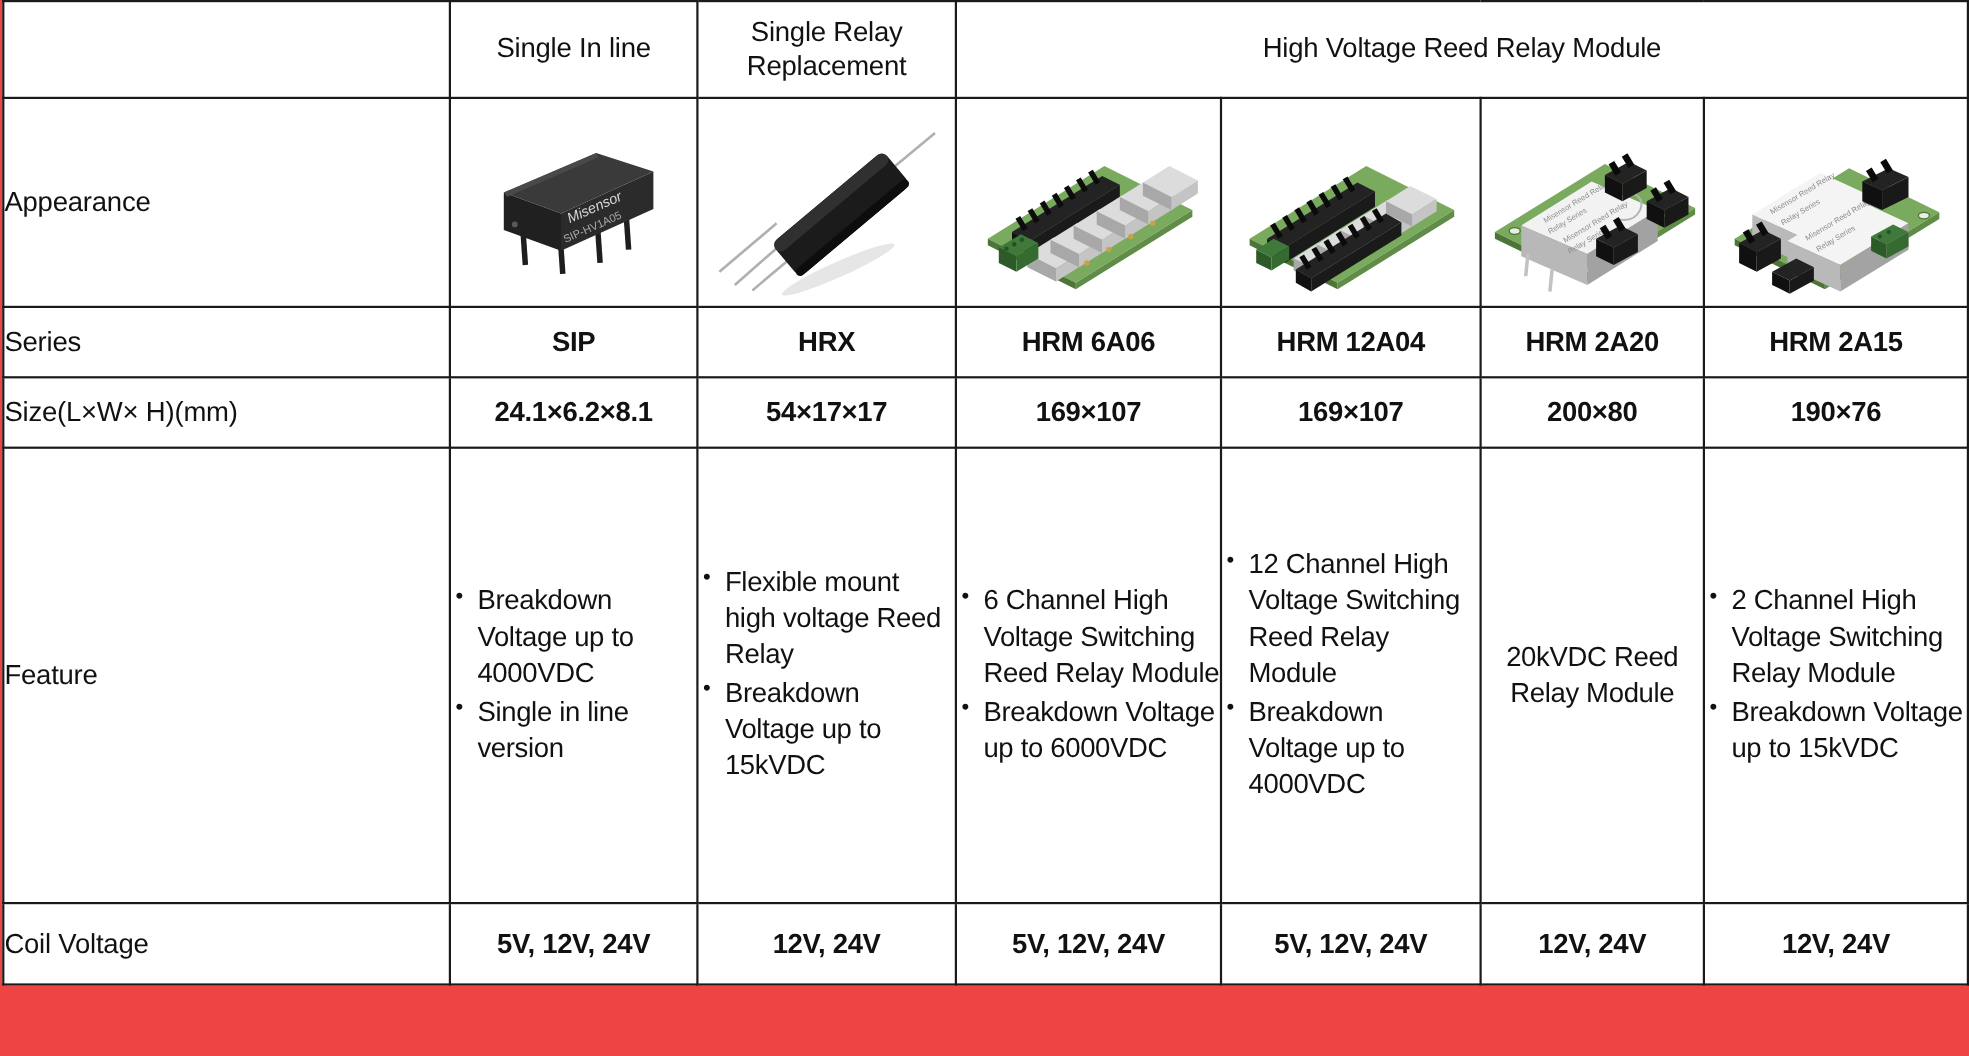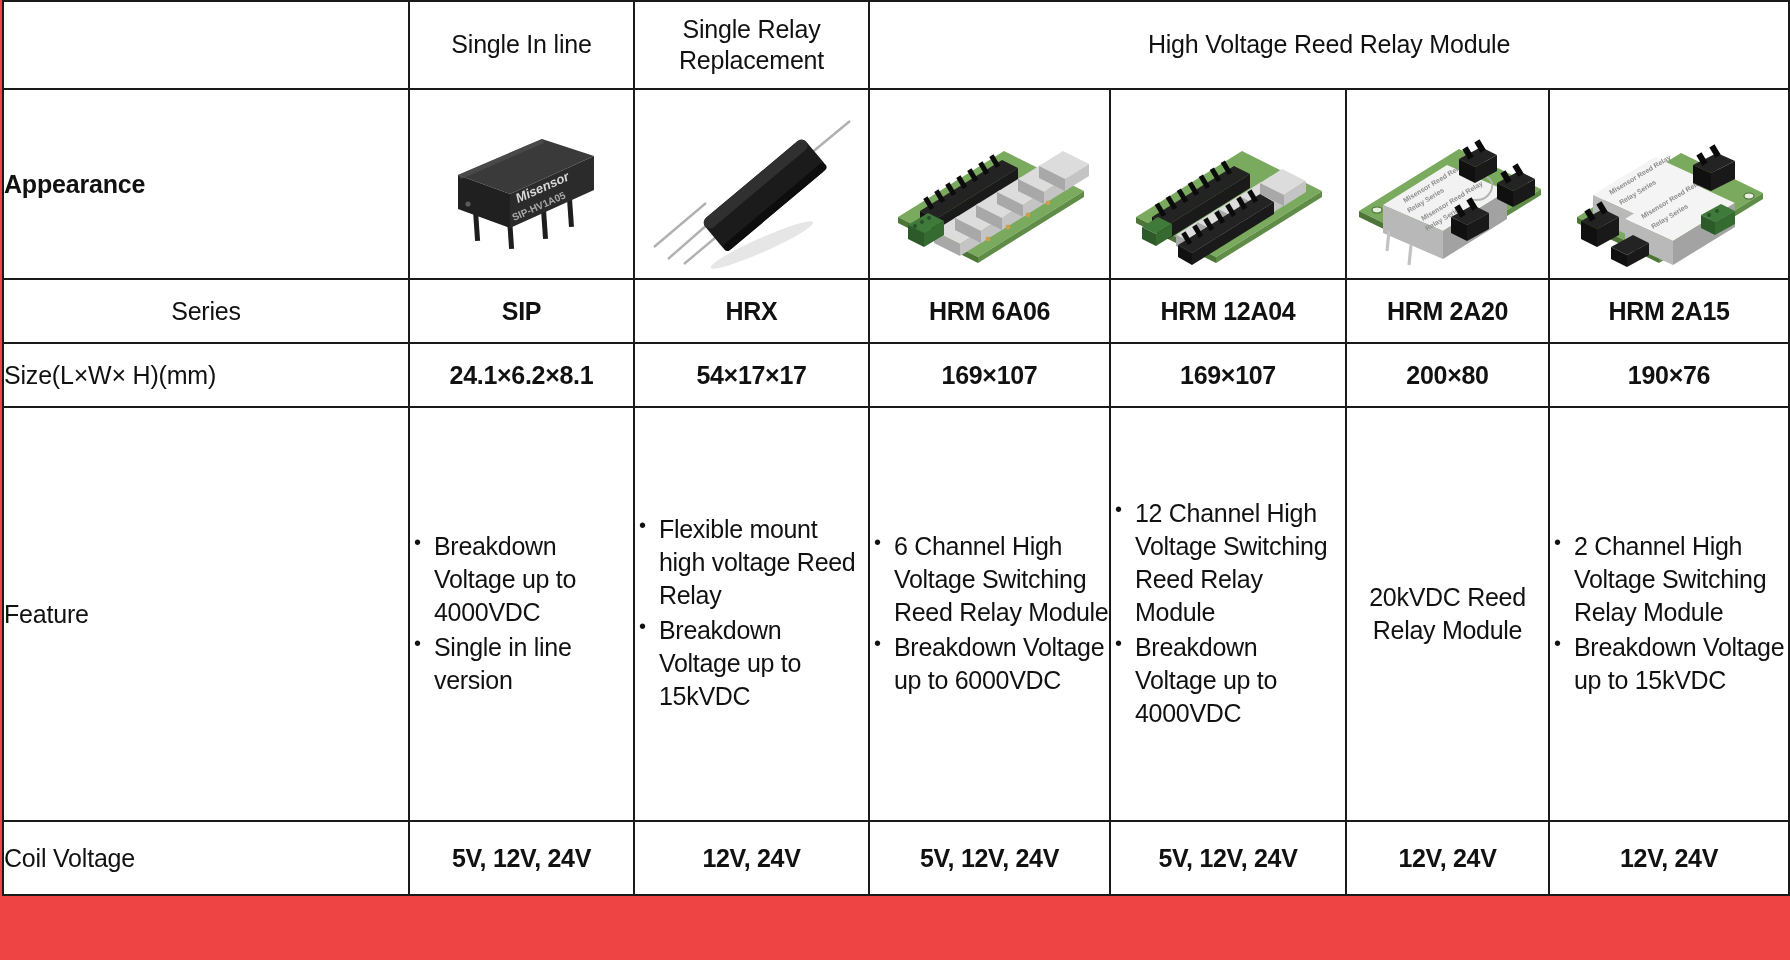--- a/index.html
+++ b/index.html
@@ -61,40 +61,40 @@
   tr.r-header td { height: 86px; }
   .hdr {
     text-align: center;
     font-size: 25px;
     line-height: 1.25;
     padding: 4px 6px;
     letter-spacing: -0.2px;
   }
 
   
-  tr.r-appearance td { height: 188px; font-weight: bold; }
+  tr.r-appearance td { height: 188px; }
   .appearance-cell {
     text-align: center;
     padding: 4px 2px;
   }
   .art {
     display: block;
     margin: 0 auto;
   }
 
   
   .val {
     text-align: center;
     font-size: 25px;
     line-height: 1.2;
     padding: 4px 4px;
     letter-spacing: -0.3px;
     font-weight: bold;
   }
-  tr.r-series td { height: 62px; text-align: center; }
+  tr.r-series td { height: 62px; }
   tr.r-size td { height: 62px; }
   tr.r-coil td { height: 72px; }
 
   
   tr.r-feature td { height: 412px; }
   .feature-cell {
     padding: 6px 4px 6px 6px;
     vertical-align: middle;
   }
   ul.bullets {

